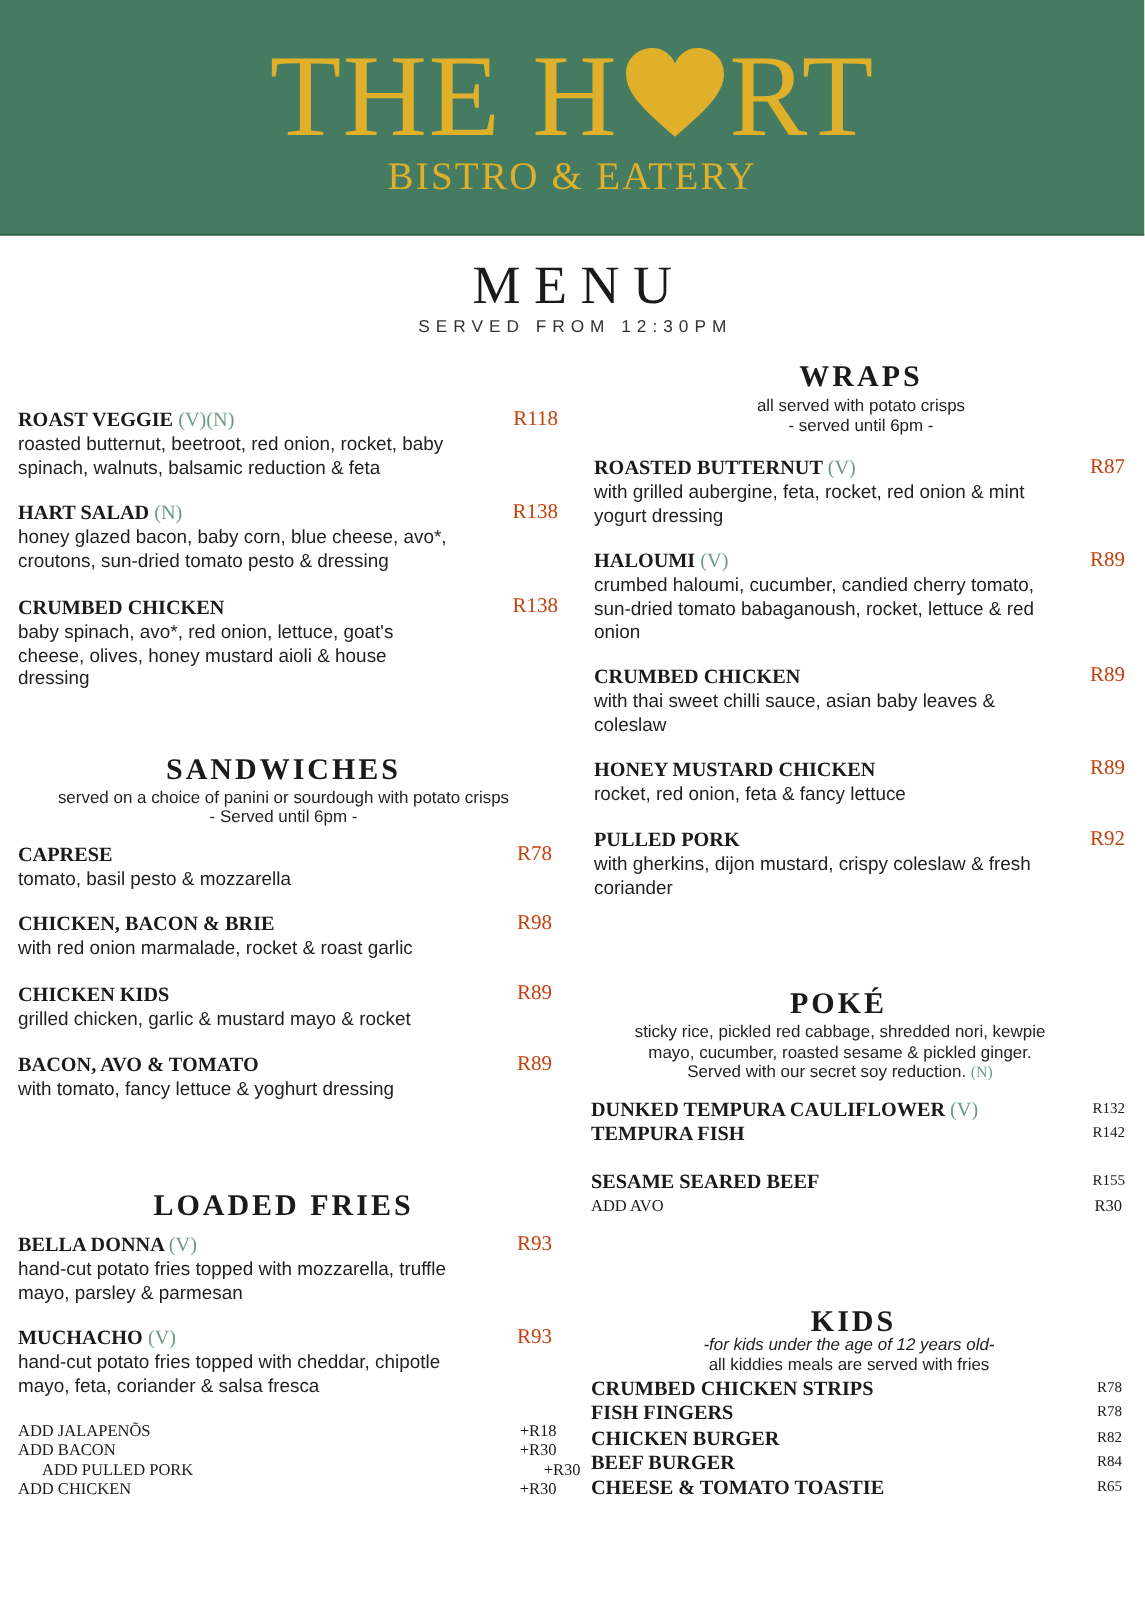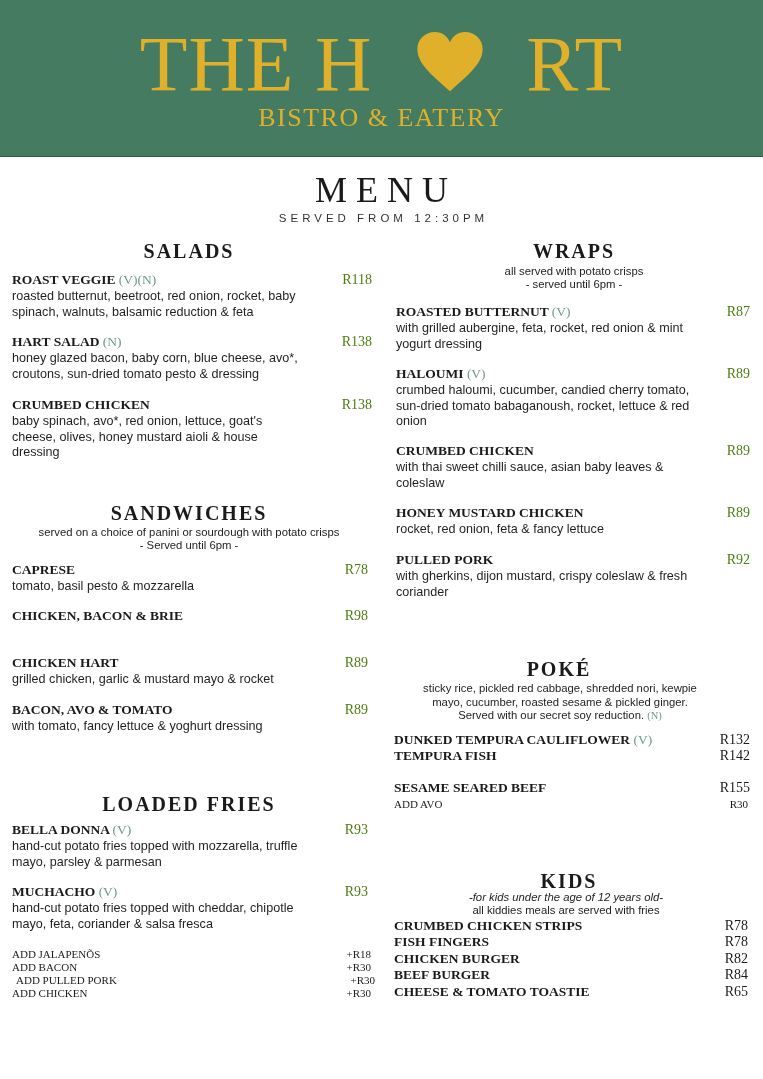--- a/index.html
+++ b/index.html
@@ -1,44 +1,44 @@
 <!DOCTYPE html>
 <html><head>
 <meta charset="utf-8">
 <style>
   * { margin: 0; padding: 0; box-sizing: border-box; }
   html, body { width: 763px; height: 1079px; background: #ffffff; overflow: hidden; }
   body { position: relative; font-family: "Liberation Sans", "DejaVu Sans", sans-serif; color: #1a1a1a; }
 
   .header { position: absolute; left: 0; top: 0; width: 763px; height: 157px; background: #457c61; border-bottom: 1px solid #2f5c47; }
   .logo { position: absolute; left: 0; top: 26px; width: 763px; text-align: center; color: #e0b02a; font-family: "Liberation Serif", "DejaVu Serif", serif; }
-  .logo-main { font-size: 78px; line-height: 76px; letter-spacing: 1px; white-space: nowrap; display: inline-flex; align-items: center; justify-content: center; gap: 40px; }
+  .logo-main { font-size: 78px; line-height: 76px; letter-spacing: 1px; white-space: nowrap; display: inline-flex; align-items: center; justify-content: center; }
   .logo-main .heart { display: inline-block; width: 68px; height: 62px; margin: 0 2px 0 4px; position: relative; top: -2px; }
   .logo-sub { font-size: 26px; line-height: 30px; letter-spacing: 1.5px; margin-top: 1px; }
 
   .menu-title { position: absolute; left: 0; top: 170px; width: 763px; text-align: center; font-family: "Liberation Serif", "DejaVu Serif", serif; font-size: 36px; letter-spacing: 9px; line-height: 40px; color: #1a1a1a; padding-left: 9px; }
   .menu-sub { position: absolute; left: 0; top: 212px; width: 763px; text-align: center; font-size: 11.5px; letter-spacing: 4px; color: #333; padding-left: 4px; }
 
   .col { position: absolute; }
   .col-left { left: 12px; width: 360px; }
   .col-right { left: 396px; width: 356px; }
 
   .section-title { position: absolute; text-align: center; font-family: "Liberation Serif", "DejaVu Serif", serif; font-weight: bold; font-size: 20px; letter-spacing: 2px; color: #1a1a1a; line-height: 22px; }
   .section-note { position: absolute; text-align: center; font-size: 11.3px; line-height: 13px; color: #222; }
   .section-note.italic { font-style: italic; }
 
   .item { position: absolute; }
   .item-name { font-family: "Liberation Serif", "DejaVu Serif", serif; font-weight: bold; font-size: 13.5px; line-height: 16px; color: #1a1a1a; white-space: nowrap; }
   .item-tag { font-family: "Liberation Serif", "DejaVu Serif", serif; font-weight: normal; color: #6e9a85; }
-  .item-price { position: absolute; right: 0; top: 0; font-family: "Liberation Serif", "DejaVu Serif", serif; font-size: 14px; line-height: 16px; color: #4d7c0f; }
+  .item-price { position: absolute; right: 0; top: 0; font-family: "Liberation Serif", "DejaVu Serif", serif; font-size: 14px; line-height: 16px; color: #c2410c; }
   .item-desc { font-size: 12.6px; line-height: 15.5px; color: #1f1f1f; margin-top: 1px; }
 
   .row { position: absolute; display: flex; justify-content: space-between; }
   .row .name { font-family: "Liberation Serif", "DejaVu Serif", serif; font-weight: bold; font-size: 13.5px; line-height: 16.5px; white-space: nowrap; }
-  .row .price { font-family: "Liberation Serif", "DejaVu Serif", serif; font-size: 14px; line-height: 16.5px; }
+  .row .price { font-family: "Liberation Serif", "DejaVu Serif", serif; font-size: 10px; line-height: 16.5px; }
   .row.small .name, .row.small .price { font-weight: normal; font-size: 11px; line-height: 13px; }
 </style>
 </head>
 <body>
 
 <div class="header">
   <div class="logo">
     <div class="logo-main">
       <span>THE H</span>
         <svg class="heart" viewBox="0 0 100 90">
@@ -48,21 +48,20 @@
     </div>
     <div class="logo-sub">BISTRO &amp; EATERY</div>
   </div>
 </div>
 
 <div class="menu-title">MENU</div>
 <div class="menu-sub">SERVED FROM 12:30PM</div>
 
 <div class="col col-left" style="top:0;height:1079px;">
 
-  <div class="section-title" style="left:0;width:354px;top:240px;">SALADS</div>
 
   <div class="item" style="left:0;width:360px;top:272px;">
     <div class="item-name"><span>ROAST VEGGIE</span> <span class="item-tag">(V)(N)</span></div>
     <div class="item-price">R118</div>
     <div class="item-desc" style="width:320px;">roasted butternut, beetroot, red onion, rocket, baby spinach, walnuts, balsamic reduction &amp; feta</div>
   </div>
 
   <div class="item" style="left:0;width:360px;top:334px;">
     <div class="item-name"><span>HART SALAD</span> <span class="item-tag">(N)</span></div>
     <div class="item-price">R138</div>
@@ -81,24 +80,25 @@
 
   <div class="item" style="left:0;width:356px;top:562px;">
     <div class="item-name">CAPRESE</div>
     <div class="item-price">R78</div>
     <div class="item-desc">tomato, basil pesto &amp; mozzarella</div>
   </div>
 
   <div class="item" style="left:0;width:356px;top:608px;">
     <div class="item-name">CHICKEN, BACON &amp; BRIE</div>
     <div class="item-price">R98</div>
+    <div class="item-desc">with red onion marmalade, rocket &amp; roast garlic</div>
   </div>
 
   <div class="item" style="left:0;width:356px;top:655px;">
-    <div class="item-name">CHICKEN HART</div>
+    <div class="item-name">CHICKEN KIDS</div>
     <div class="item-price">R89</div>
     <div class="item-desc">grilled chicken, garlic &amp; mustard mayo &amp; rocket</div>
   </div>
 
   <div class="item" style="left:0;width:356px;top:702px;">
     <div class="item-name">BACON, AVO &amp; TOMATO</div>
     <div class="item-price">R89</div>
     <div class="item-desc">with tomato, fancy lettuce &amp; yoghurt dressing</div>
   </div>
 
@@ -117,21 +117,21 @@
   </div>
 
   <div class="row small" style="left:0;width:359px;top:948px;">
     <span class="name">ADD JALAPENÕS</span>
     <span class="price">+R18</span>
   </div>
   <div class="row small" style="left:0;width:359px;top:961px;">
     <span class="name">ADD BACON</span>
     <span class="price">+R30</span>
   </div>
-  <div class="row small" style="left:4px;width:359px;top:974px;">
+  <div class="row small" style="left:16px;width:359px;top:974px;">
     <span class="name">ADD PULLED PORK</span>
     <span class="price">+R30</span>
   </div>
   <div class="row small" style="left:0;width:359px;top:987px;">
     <span class="name">ADD CHICKEN</span>
     <span class="price">+R30</span>
   </div>
 </div>
 
 <div class="col col-right" style="top:0;height:1079px;">

